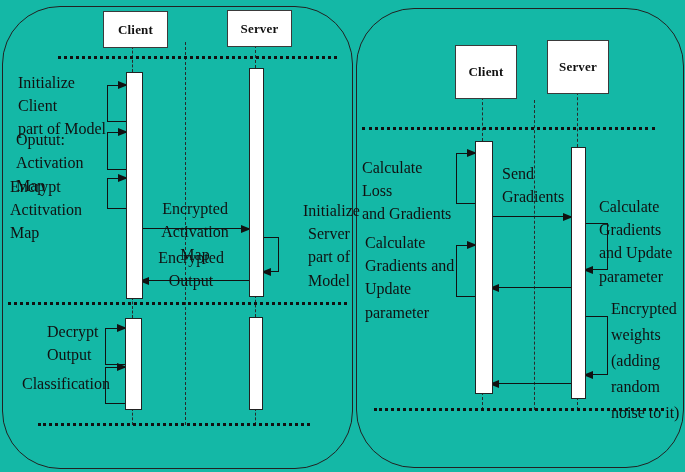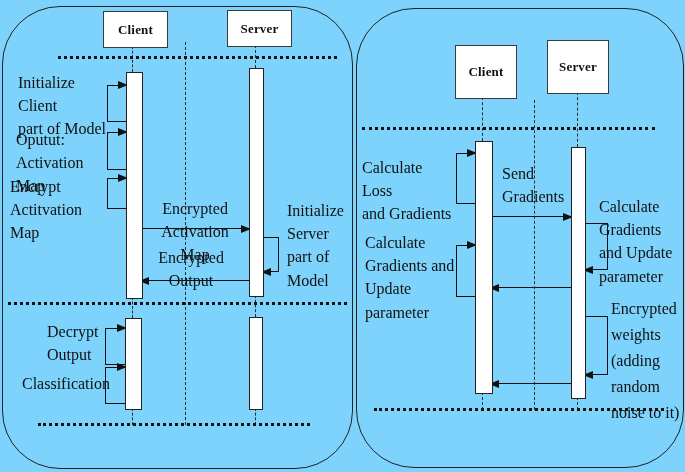--- a/index.html
+++ b/index.html
@@ -1,17 +1,17 @@
 <!DOCTYPE html>
 <html><head>
 <meta charset="utf-8">
 <style>
   html,body{margin:0;padding:0;background:#fff;}
   .canvas{
-    position:relative;width:685px;height:472px;background:#7dd3fc;overflow:hidden;
+    position:relative;width:685px;height:472px;background:#14b8a6;overflow:hidden;
     font-family:"Liberation Serif","DejaVu Serif",serif;color:#111;
   }
   .panel{position:absolute;border:1.6px solid #222;border-radius:58px;background:transparent;}
   .actor{
     position:absolute;border:1.5px solid #3a3a3a;background:#fff;z-index:5;
     display:flex;align-items:center;justify-content:center;
     font-weight:700;font-size:13px;letter-spacing:.2px;
   }
   .bar{position:absolute;background:#fff;border:1.5px solid #222;z-index:3;}
   .vdash{position:absolute;width:0;border-left:1.5px dashed #2a2a2a;z-index:1;}
@@ -71,21 +71,21 @@
   <div class="lbl" style="left:16px;top:128px;width:95px;font-family:Liberation Serif, serif;">Oputut:
 Activation Map</div>
   <div class="lbl" style="left:10px;top:175px;width:100px;">Encrypt
 Actitvation Map</div>
 
   <div class="lbl ctr" style="left:145px;top:197px;width:100px;">Encrypted
 Activation Map</div>
   <div class="hline arr-r" style="left:141px;top:228px;width:108px;"></div>
 
   <div class="loop-r" style="left:262px;top:237px;width:16px;height:33px;"></div>
-  <div class="lbl" style="left:287px;top:199px;width:52px;">Initialize
+  <div class="lbl" style="left:303px;top:199px;width:52px;text-align:center;">Initialize
 Server
 part of
 Model</div>
 
   <div class="lbl ctr" style="left:146px;top:246px;width:90px;">Encrypted
 Output</div>
   <div class="hline arr-l" style="left:141px;top:280px;width:108px;"></div>
 
   <div class="loop-l" style="left:105px;top:328px;width:20px;height:35px;"></div>
   <div class="loop-l" style="left:105px;top:367px;width:20px;height:35px;"></div>

